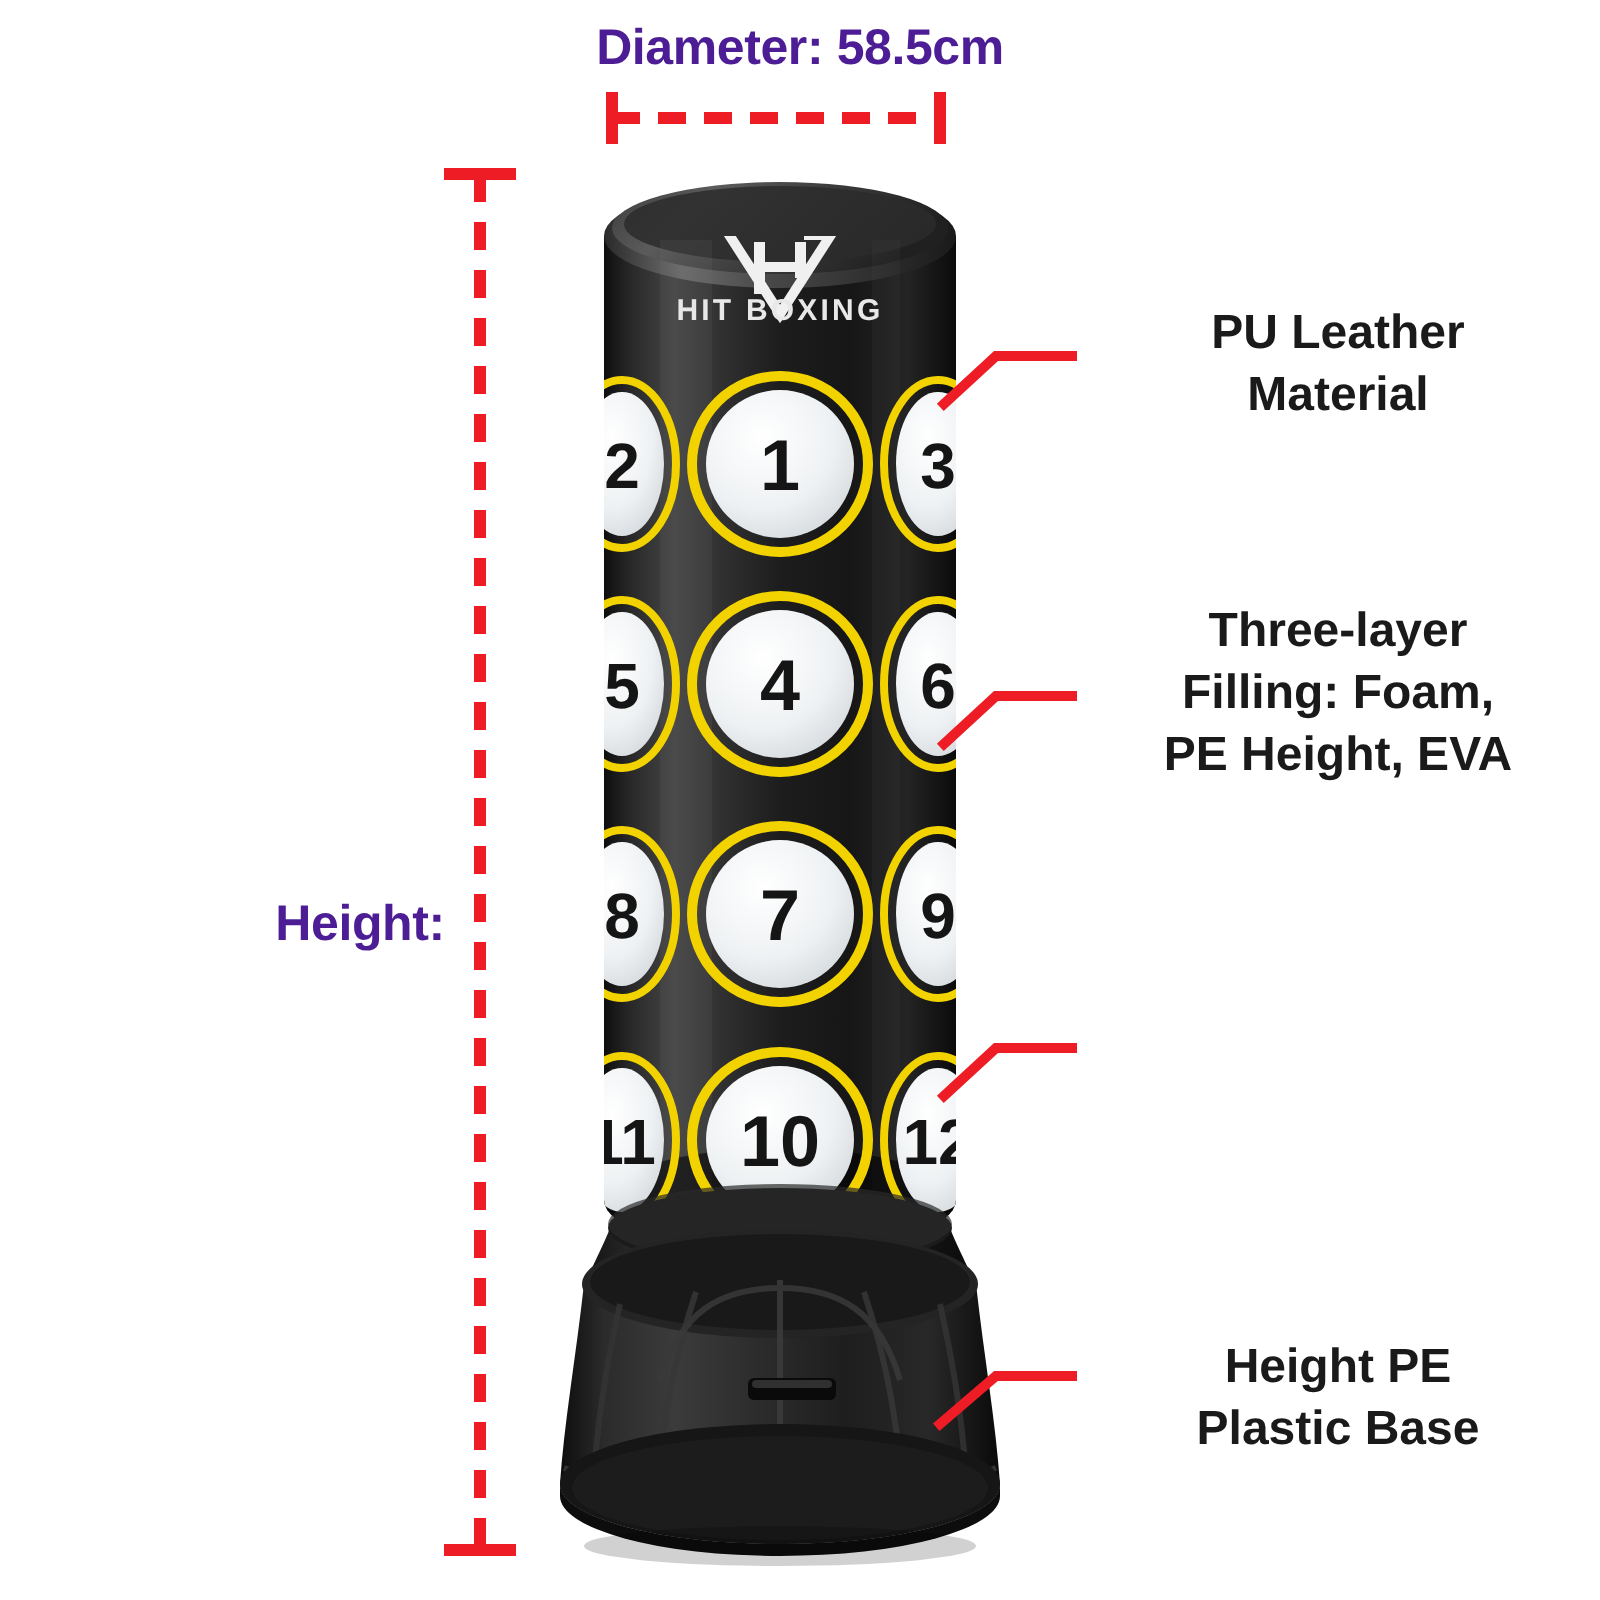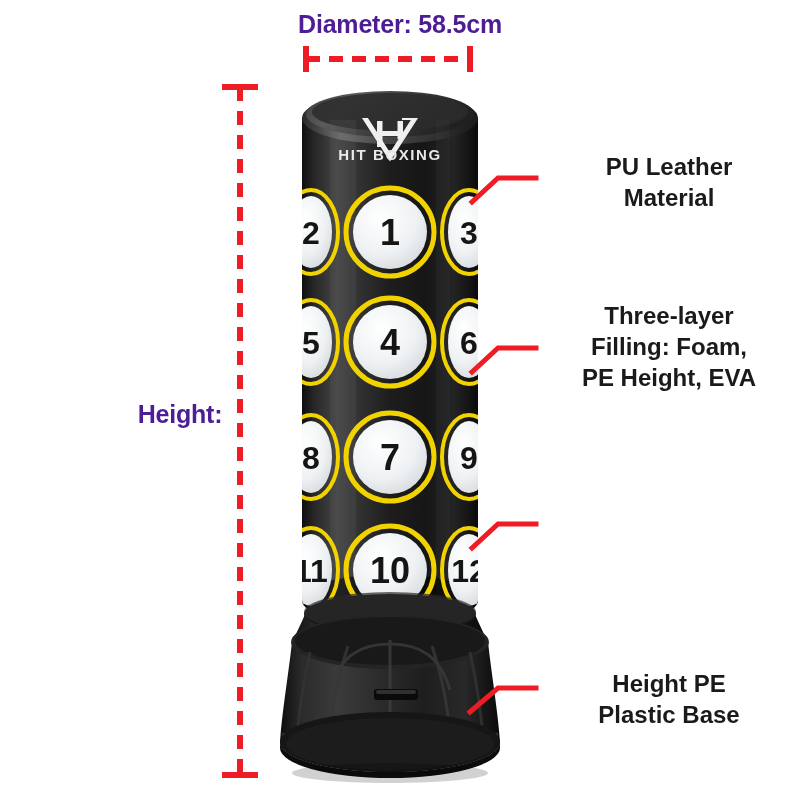--- a/index.html
+++ b/index.html
@@ -39,21 +39,21 @@
     font-size: 25px;
   }
   #height-label {
     left: 120px;
     top: 398px;
     width: 120px;
     text-align: center;
     font-size: 25px;
     line-height: 1.28;
   }
-  #height-label .ln { display: block; }
+  #height-label .ln { display: block; margin-top: 48px; }
 
   
   .anno {
     position: absolute;
     left: 540px;
     width: 258px;
     color: #1a1a1a;
     font-weight: 700;
     font-size: 24px;
     line-height: 1.3;

